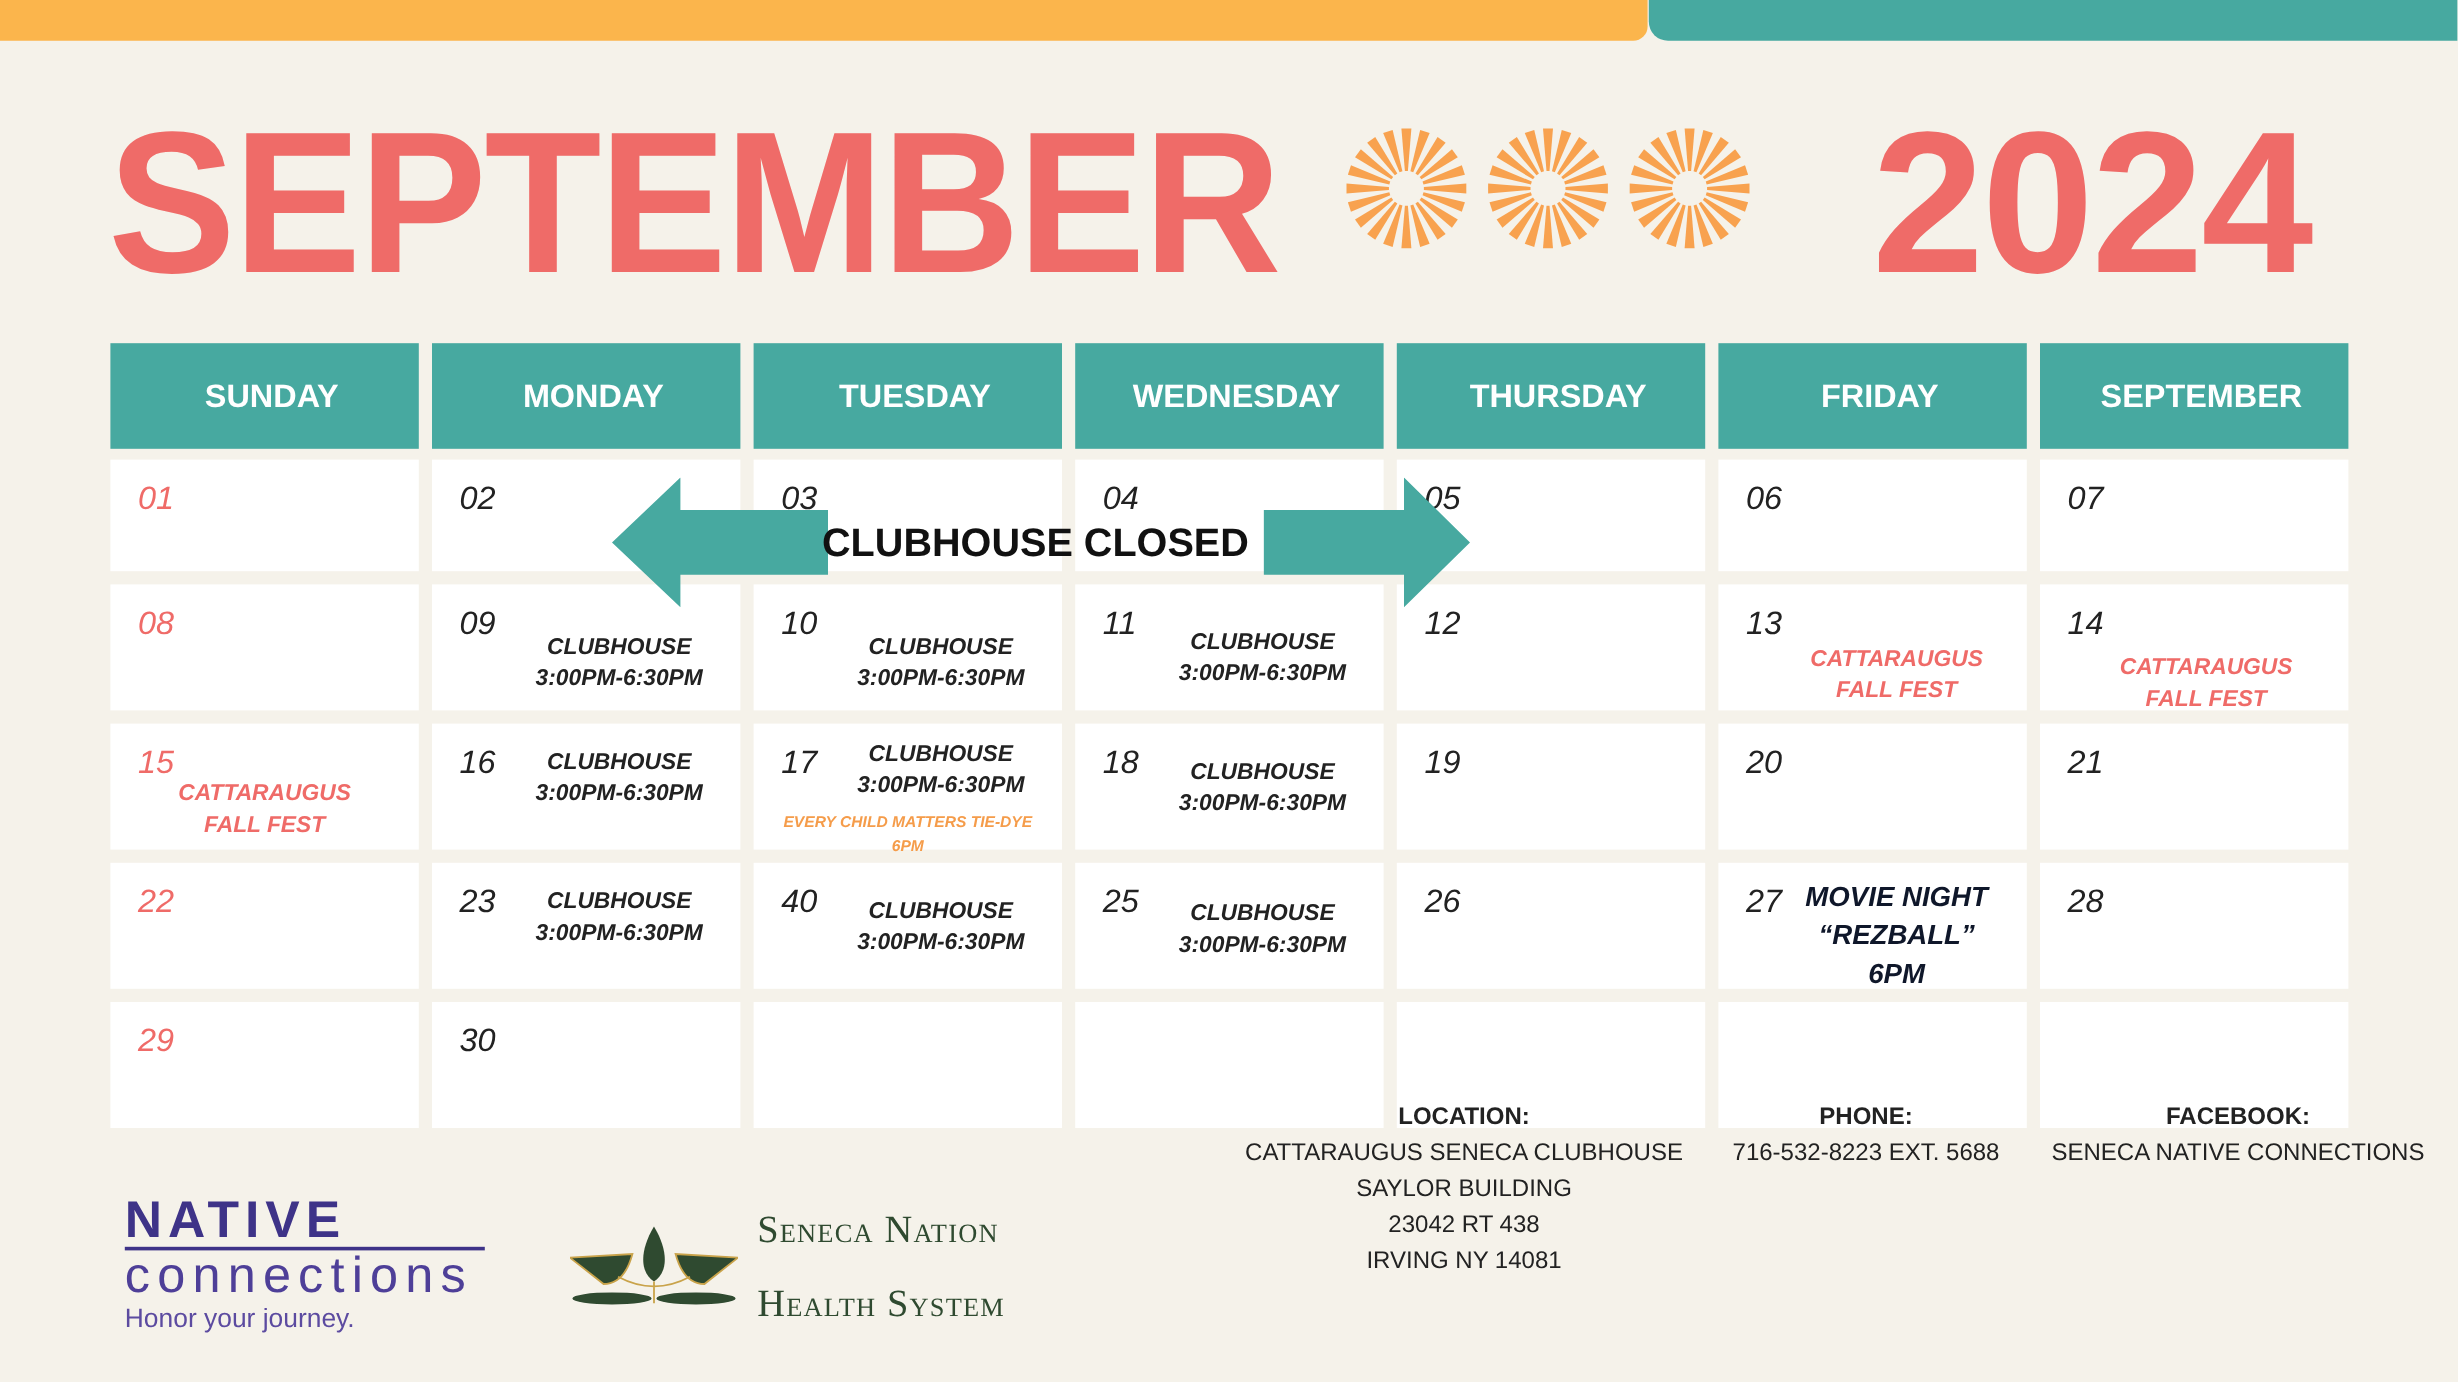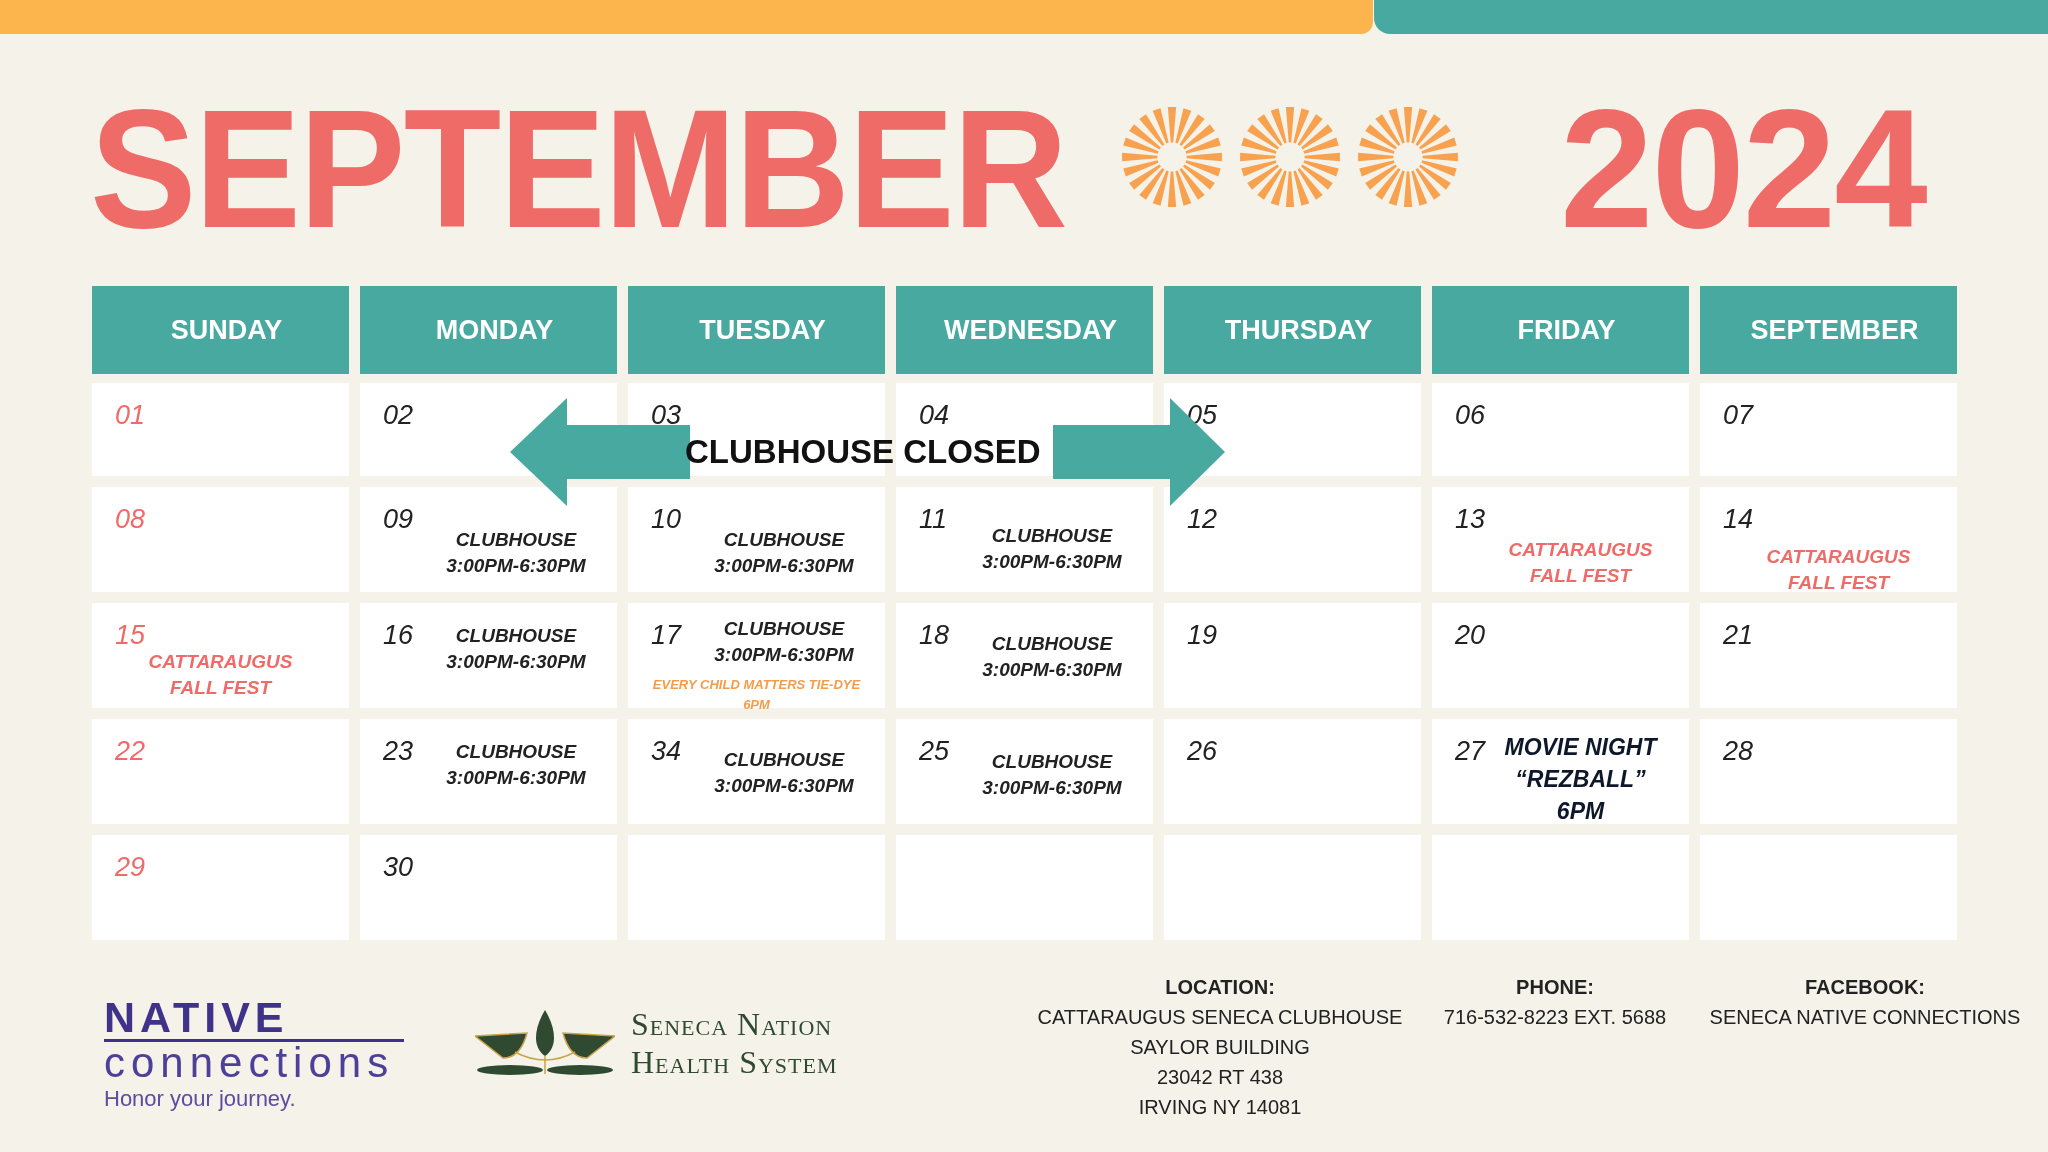--- a/index.html
+++ b/index.html
@@ -33,21 +33,21 @@
   .closed-label { position: absolute; left: 685px; top: 433px; font-size: 33px; font-weight: 700; color: #111; z-index: 3; }
   .arrow { position: absolute; z-index: 2; }
 
   .logo-native { position: absolute; left: 104px; top: 996px; }
   .nat-big { font-size: 43px; font-weight: 700; color: #3e3388; letter-spacing: 5px; line-height: 1; }
   .nat-conn { font-size: 42px; color: #4e3f98; letter-spacing: 6px; line-height: 1; border-top: 3px solid #3e3388; width: 300px; }
   .nat-tag { font-size: 22px; color: #5c4ba0; margin-top: 2px; }
   .logo-seneca { position: absolute; left: 475px; top: 1005px; display: flex; align-items: center; gap: 16px; }
   .sen-text { font-family: "Liberation Serif", serif; color: #2f4a30; font-size: 32px; line-height: 1.2; letter-spacing: 1px; }
 
-  .info { position: absolute; top: 972px; text-align: center; font-size: 20px; color: #222; line-height: 30px; }
+  .info { position: absolute; top: 916px; text-align: center; font-size: 20px; color: #222; line-height: 30px; }
   .info .lbl { font-weight: 700; }
 </style>
 </head>
 <body>
 
 <div class="topbar-orange"></div>
 <div class="topbar-teal"></div>
 
 <div class="title-month">SEPTEMBER</div>
 <div class="suns">
@@ -248,21 +248,21 @@
       <span class="num red">22</span>
     </div>
   <div class="cell">
       <span class="num">23</span>
     <div class="ev ev-club" style="top:20px">
         <div>CLUBHOUSE</div>
         <div>3:00PM-6:30PM</div>
       </div>
     </div>
   <div class="cell">
-      <span class="num">34</span>
+      <span class="num">40</span>
     <div class="ev ev-club" style="top:28px">
         <div>CLUBHOUSE</div>
         <div>3:00PM-6:30PM</div>
       </div>
     </div>
   <div class="cell">
       <span class="num">25</span>
     <div class="ev ev-club" style="top:30px">
         <div>CLUBHOUSE</div>
         <div>3:00PM-6:30PM</div>
@@ -313,21 +313,21 @@
   <svg width="140" height="70" viewBox="0 0 140 70">
     <path d="M70 2 C58 22 58 40 70 48 C82 40 82 22 70 2Z" fill="#2f4a30"></path>
     <path d="M0 28 L52 25 C48 40 40 50 28 50 Z" fill="#2f4a30" stroke="#c9a34a" stroke-width="1.5"></path>
     <path d="M140 28 L88 25 C92 40 100 50 112 50 Z" fill="#2f4a30" stroke="#c9a34a" stroke-width="1.5"></path>
     <ellipse cx="35" cy="62" rx="33" ry="5" fill="#2f4a30"></ellipse>
     <ellipse cx="105" cy="62" rx="33" ry="5" fill="#2f4a30"></ellipse>
     <path d="M70 48 L70 66 M40 44 Q70 60 100 44" stroke="#c9a34a" stroke-width="1.5" fill="none"></path>
   </svg>
   <div class="sen-text">
     <div style="font-variant: small-caps;">Seneca Nation</div>
-    <div style="font-variant: small-caps;">Health System</div>
+    <div style="font-variant: small-caps; margin-top: 24px;">Health System</div>
   </div>
 </div>
 
 <div class="info" style="left:1020px;width:400px">
   <div class="lbl">LOCATION:</div>
   <div>CATTARAUGUS SENECA CLUBHOUSE</div>
   <div>SAYLOR BUILDING</div>
   <div>23042 RT 438</div>
   <div>IRVING NY 14081</div>
 </div>

